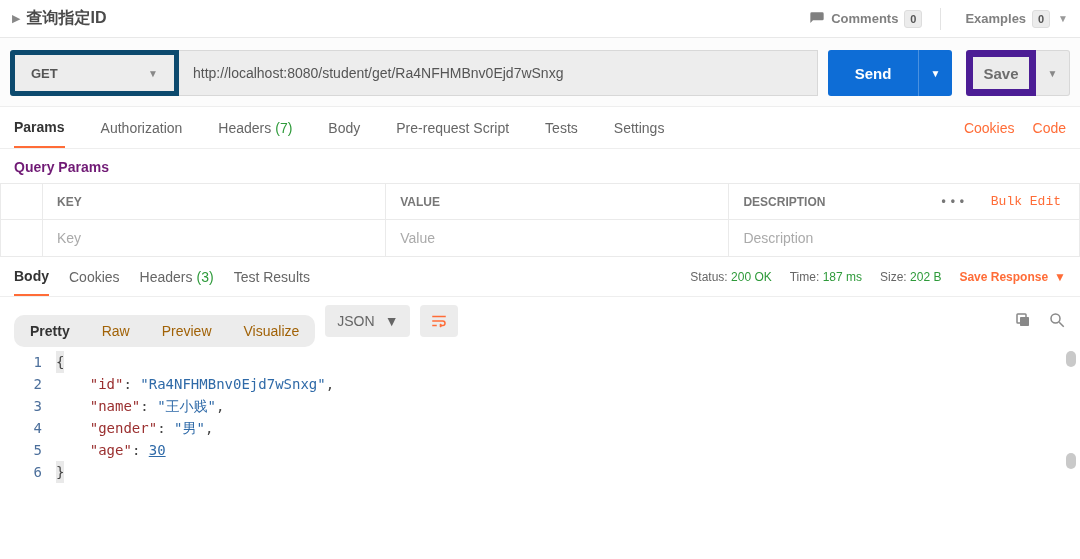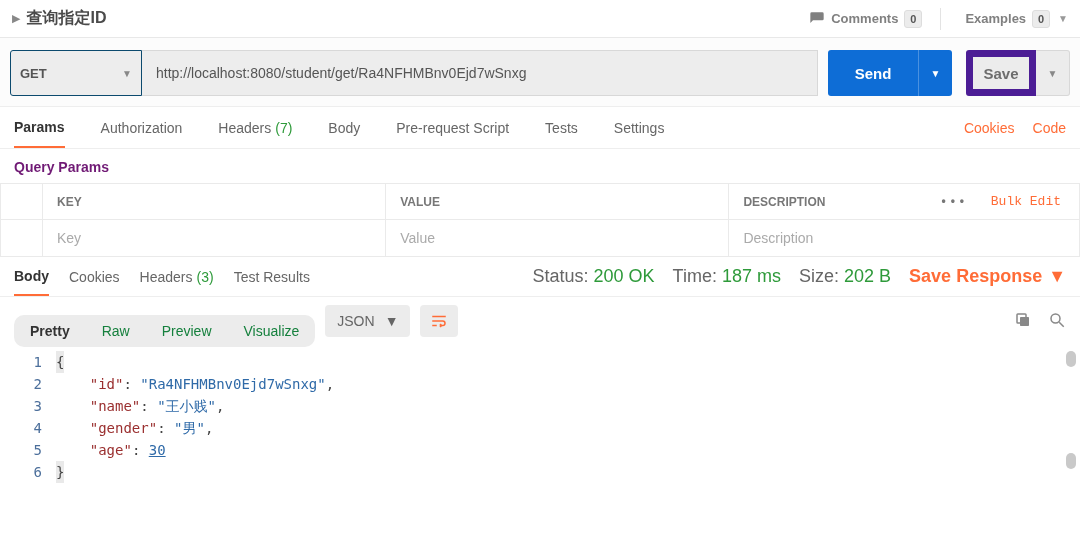--- a/index.html
+++ b/index.html
@@ -10,21 +10,21 @@
   .topbar .tri { color:#888; margin-right:6px; font-size:11px; }
   .topbar .title { font-weight:600; color:#4a4a4a; font-size:16px; flex:0 0 auto; }
   .topbar .spacer { flex:1; }
   .top-action { display:flex; align-items:center; gap:6px; margin-left:18px; color:#808080; font-size:13px;font-weight:bold; }
   .top-action .badge { background:#ececec; border:1px solid #ddd; border-radius:3px; min-width:18px; height:18px; display:flex; align-items:center; justify-content:center; font-size:11px; color:#555; padding:0 4px;}
   .top-action .tri2 { color:#999; font-size:10px; margin-left:2px;}
   .vdiv { width:1px; height:22px; background:#e3e3e3; margin:0 6px 0 18px; }
 
   
   .urlrow { display:flex; align-items:stretch; padding:12px 10px 10px 10px; gap:0; background:#fcfcfc; border-bottom:1px solid #eee;}
-  .method { display:flex; align-items:center; justify-content:space-between; width:132px; border:1px solid #0c4a6e; background:#ededed; padding:0 9px; font-weight:600; color:#555; border-radius:3px 0 0 3px; }
+  .method { display:flex; align-items:center; justify-content:space-between; width:169px; border:5px solid #0c4a6e; background:#ededed; padding:0 16px; font-weight:600; color:#555; border-radius:3px 0 0 3px; }
   .method .tri2 { color:#888; font-size:10px; }
   .urlbox { flex:1; border:1px solid #d8d8d8; border-left:none; background:#ededed; display:flex; align-items:center; padding:0 14px; color:#555; font-size:14px; }
   .btn { display:flex; align-items:center; justify-content:center; height:46px; font-size:15px; font-weight:600; border-radius:3px; }
   .send { background:#0e6dd6; color:#fff; width:90px; margin-left:10px; border-top-right-radius:0; border-bottom-right-radius:0; }
   .send-split { background:#0e6dd6; color:#fff; width:34px; border-left:1px solid rgba(255,255,255,.25); border-top-left-radius:0; border-bottom-left-radius:0; display:flex; align-items:center; justify-content:center;}
   .save { background:#ececec; color:#6d6d6d; width:70px; margin-left:14px; border:7px solid #4c1d95; border-top-right-radius:0; border-bottom-right-radius:0;}
   .save-split { background:#ececec; color:#888; width:34px; border:1px solid #d8d8d8; border-left:none; border-top-left-radius:0; border-bottom-left-radius:0; display:flex; align-items:center; justify-content:center;}
 
   .tri-down { font-size:10px; }
 
@@ -48,28 +48,28 @@
   .qp-table input::placeholder { color:#aaa; }
   .dots { letter-spacing:2px; color:#777; font-weight:700; }
   .bulk { color:#ff6c37; font-weight:400; font-size:13px; margin-left:16px; }
   th.descth { border-right:none; }
   th.acth { border-left:none; width:170px; text-align:right; padding-right:18px;font-family:Liberation Mono, monospace;}
 
   
   .resp-row { display:flex; align-items:center; height:40px; padding:0 14px; border-bottom:1px solid #eee; }
   .resp-tab { margin-right:20px; color:#666; font-size:14px; height:100%; display:flex; align-items:center; }
   .resp-tab.active { color:#333; font-weight:600; border-bottom:2px solid #ff6c37; }
-  .resp-right { margin-left:auto; display:flex; align-items:center; gap:18px; color:#666; font-size:18px; }
+  .resp-right { margin-left:auto; display:flex; align-items:center; gap:18px; color:#666; font-size:12px; }
   .green { color:#2e9a3a; }
   .save-resp { color:#ff6c37; font-weight:600; display:flex; align-items:center; gap:6px; }
 
   
   .body-toolbar { display:flex; align-items:center; height:48px; padding:0 14px; gap:10px; background:#fff; }
   .seg { background:#ececec; border-radius:10px; display:flex; align-items:center; height:32px;margin-top:20px; }
-  .seg .opt { padding:0 16px; color:#15803d; height:100%; display:flex; align-items:center; font-size:14px; }
+  .seg .opt { padding:0 16px; color:#a16207; height:100%; display:flex; align-items:center; font-size:14px; }
   .seg .opt.active { color:#333; font-weight:600; }
   .json-select { background:#ececec; border-radius:4px; height:32px; display:flex; align-items:center; padding:0 12px; gap:10px; color:#666; font-size:14px; }
   .wrap-btn { background:#ececec; border-radius:4px; height:32px; width:38px; display:flex; align-items:center; justify-content:center; color:#ff6c37; }
   .toolbar-right { margin-left:auto; display:flex; gap:16px; color:#888; }
   .icon-btn svg { width:18px; height:18px; }
 
   
   .code-wrap { display:flex; font-family: Menlo, Consolas, monospace; font-size:14px; line-height:22px; padding:6px 0 20px 0; position:relative;}
   .gutter { width:56px; text-align:right; padding-right:14px; color:#4c6f9b; user-select:none; }
   .code { flex:1; white-space:pre; }

